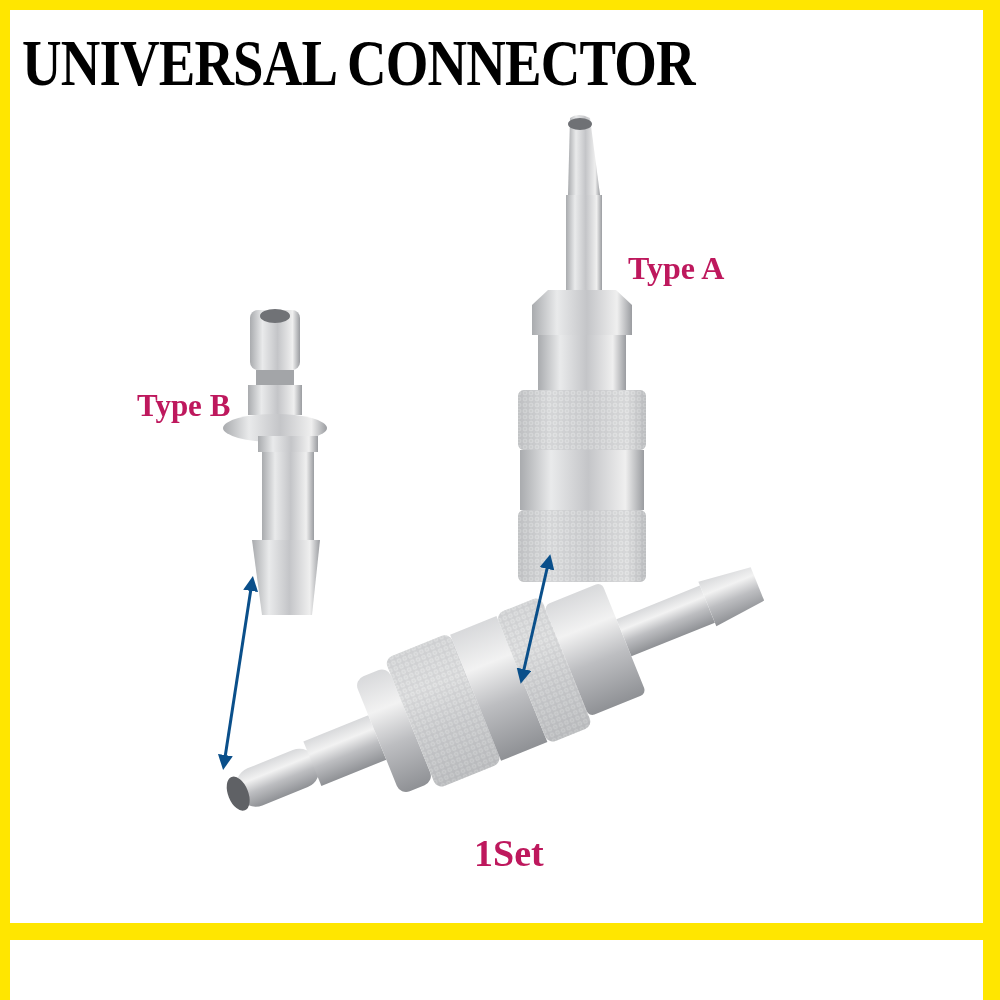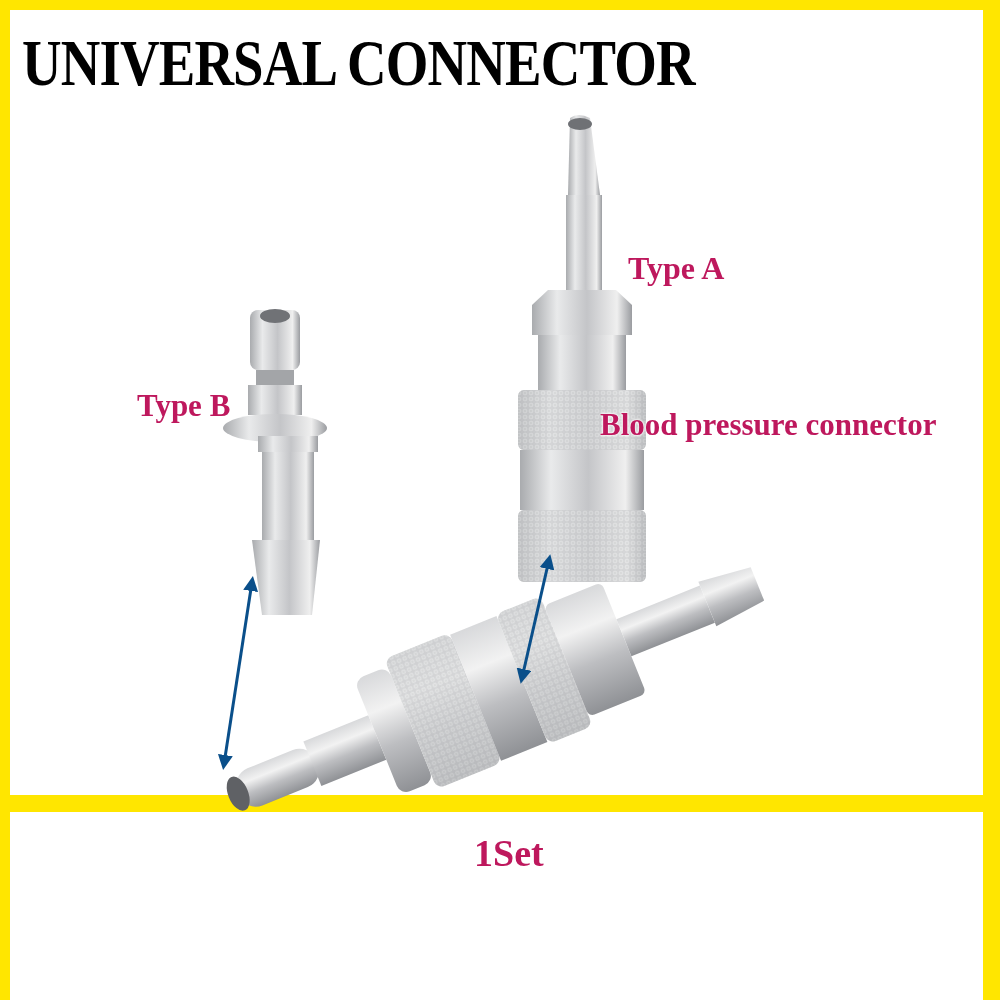--- a/index.html
+++ b/index.html
@@ -1,17 +1,17 @@
 <!DOCTYPE html>
 <html><head>
 <meta charset="utf-8">
 <style>
   html, body { margin:0; padding:0; }
   body { width:1000px; height:1000px; overflow:hidden; background:#fff; position:relative; font-family:"Liberation Serif","DejaVu Serif",serif; }
-  .frame { position:absolute; left:0; top:0; width:1000px; height:812px; box-sizing:border-box; background:#fff; }
+  .frame { position:absolute; left:0; top:0; width:1000px; height:940px; box-sizing:border-box; background:#fff; }
   .border-top { position:absolute; left:0; top:0; width:1000px; height:10px; }
   .border-left { position:absolute; left:0; top:0; width:10px; height:1000px; }
   .border-right { position:absolute; right:0; top:0; width:17px; height:1000px; }
   .border-bottom { position:absolute; left:0; bottom:0; width:1000px; height:17px; }
   .title { position:absolute; left:22px; top:30px; font-size:66px; font-weight:bold; color:#000; letter-spacing:-1px; transform:scaleX(0.83); transform-origin:left top; white-space:nowrap; line-height:1; }
   .label { position:absolute; font-weight:bold; color:#be185d; white-space:nowrap; line-height:1; text-shadow: 0 0 2px #fff, 0 0 2px #fff, 0 0 3px #fff; }
   .lbl-typea { left:628px; top:252px; font-size:32px; }
   .lbl-monitor { left:600px; top:346px; font-size:31px; }
   .lbl-bp { left:600px; top:409px; font-size:31px; }
   .lbl-typeb { left:137px; top:390px; font-size:31px; }
@@ -91,16 +91,15 @@
       <rect x="166" y="-20" width="90" height="40" fill="url(#metalH)"></rect>
       <path d="M256 -24 L310 -18 L310 18 L256 24 Z" fill="url(#metalH)"></path>
     </g>
 
     <line x1="252" y1="582" x2="224" y2="764" stroke="#0a4f8a" stroke-width="3" marker-start="url(#ah)" marker-end="url(#ah)"></line>
     <line x1="549" y1="560" x2="522" y2="678" stroke="#0a4f8a" stroke-width="3" marker-start="url(#ah)" marker-end="url(#ah)"></line>
   </svg>
 
   <div class="title">UNIVERSAL CONNECTOR</div>
   <div class="label lbl-typea">Type A</div>
-  <div class="label lbl-bp">Blood pressure connector</div>
   <div class="label lbl-typeb">Type B</div>
   <div class="label lbl-set">1Set</div>
 </div>
 
 </body></html>

